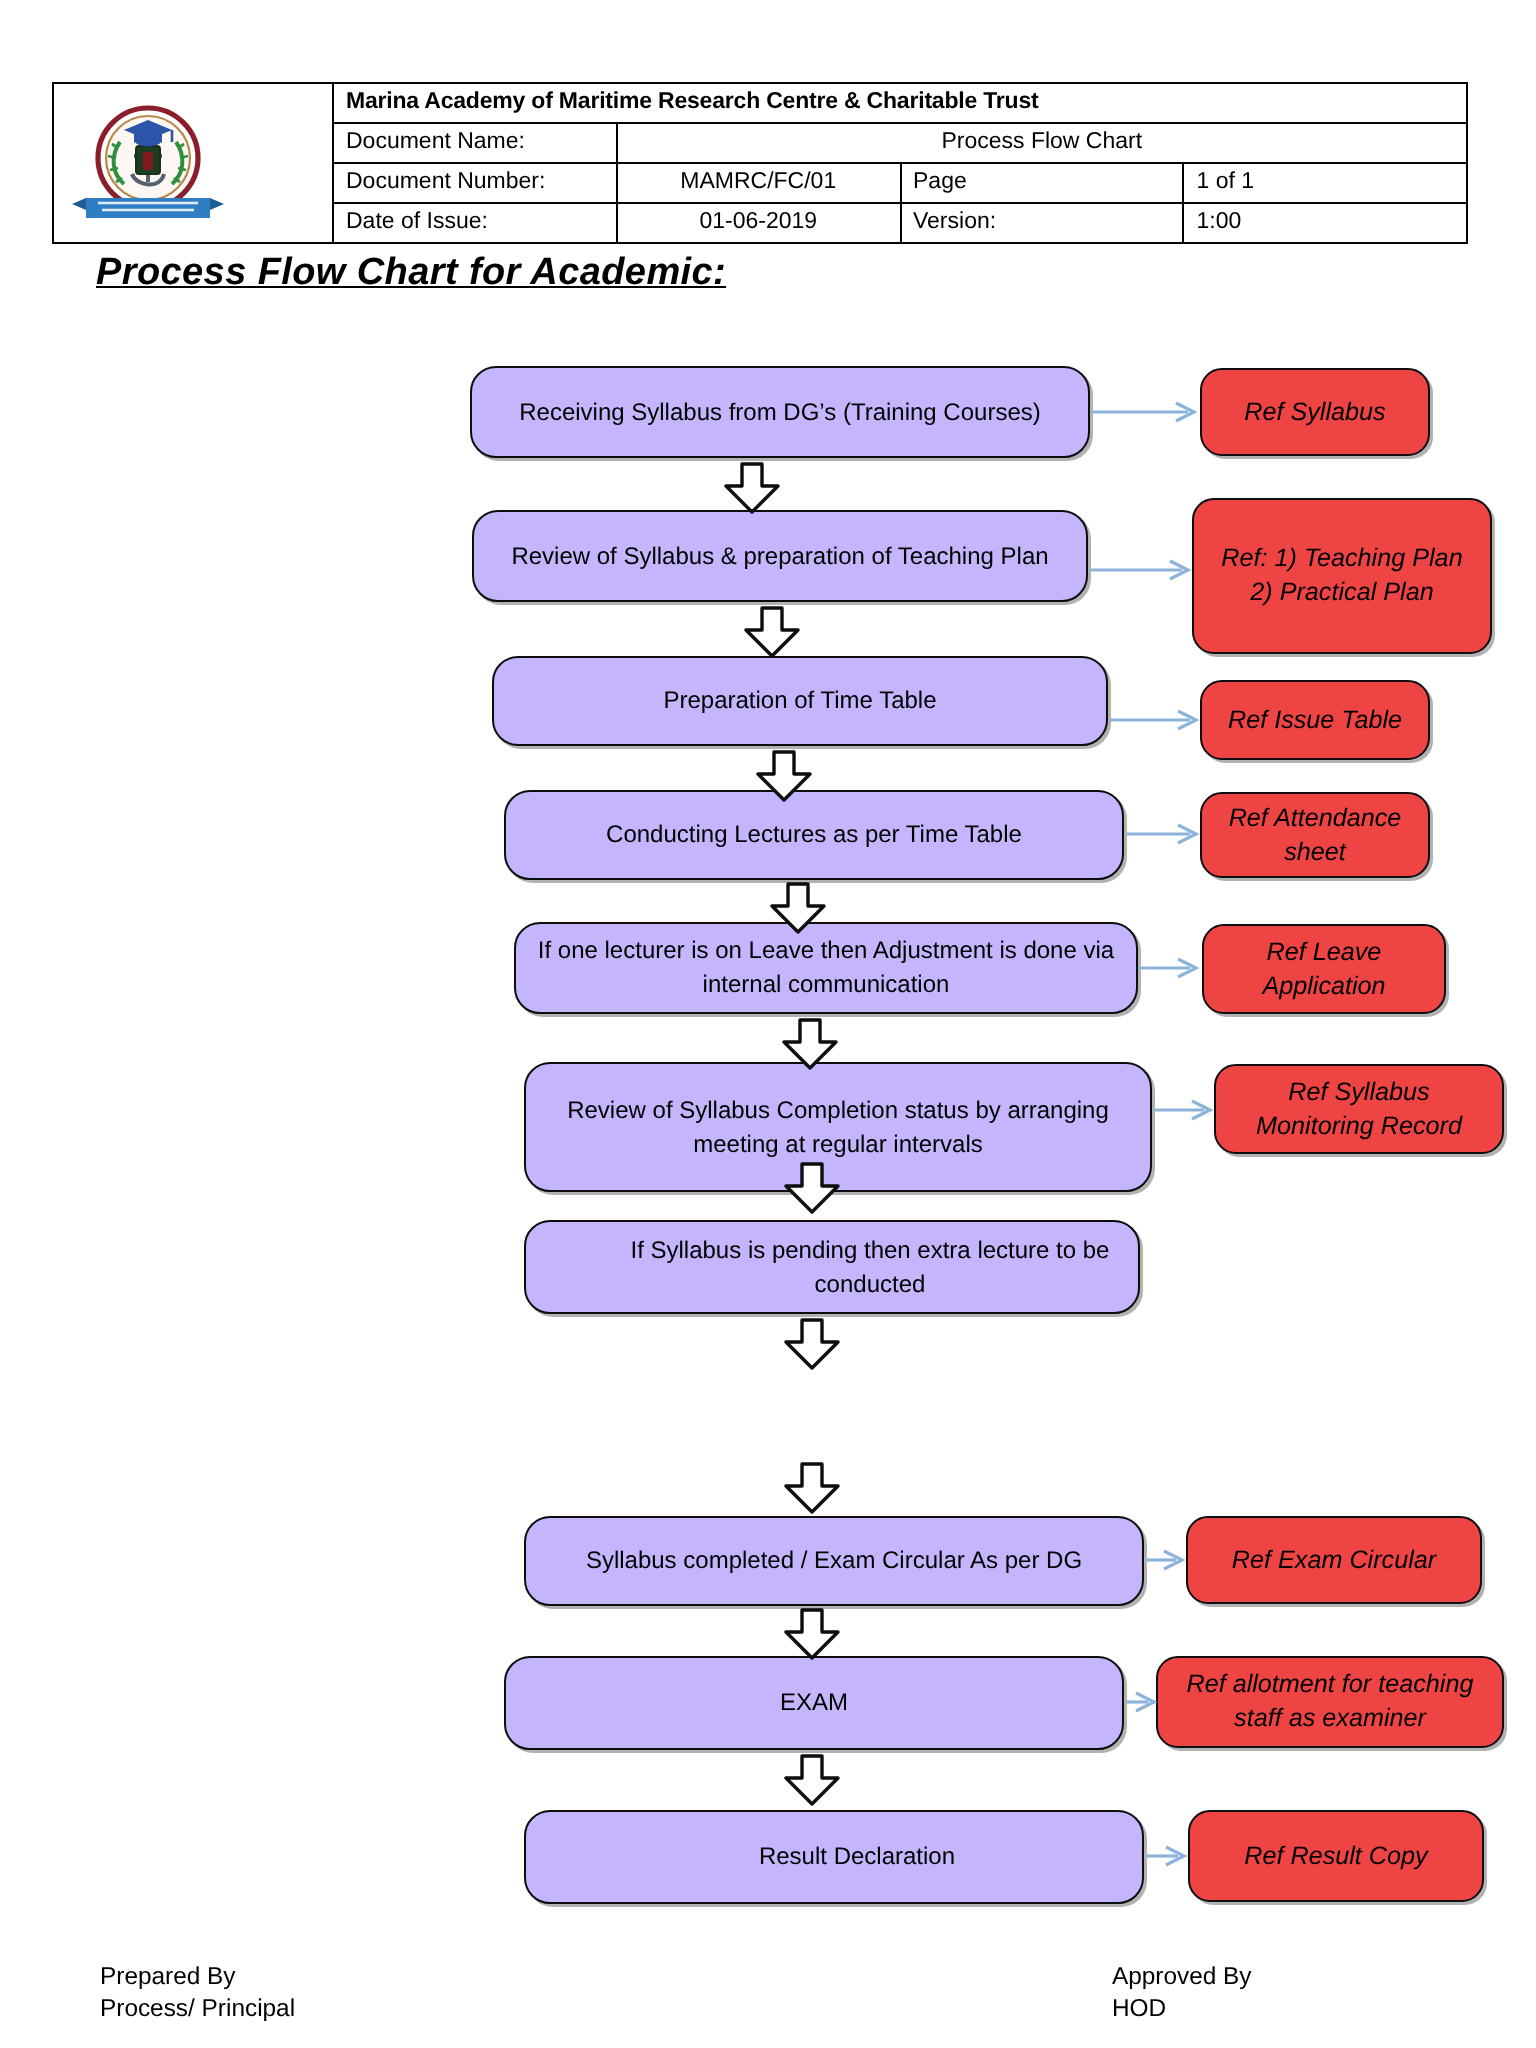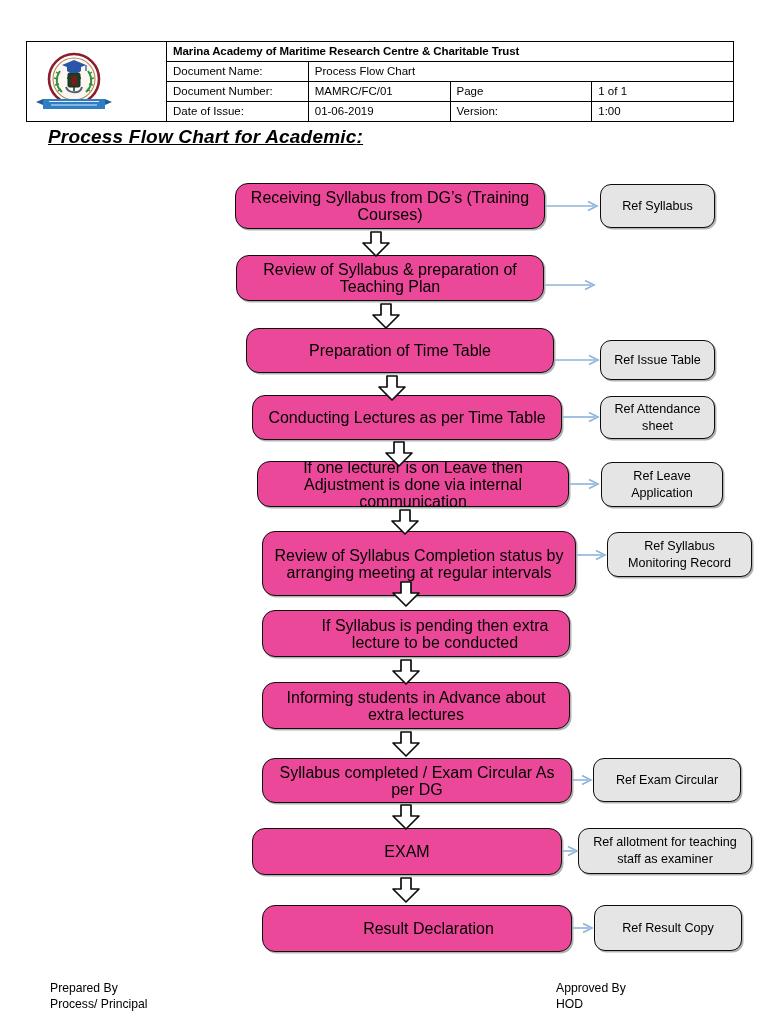--- a/index.html
+++ b/index.html
@@ -36,21 +36,21 @@
     text-align: center;
     vertical-align: middle;
     padding: 2px 0;
   }
   .org-title {
     font-weight: bold;
     font-size: 12px;
     letter-spacing: -0.1px;
   }
   .col-label  { width: 140px; }
-  .col-value  { width: 158px; }
+  .col-value  { width: 158px; text-align: center; }
   .col-label2 { width: 105px; }
   .col-value2 { width: 165px; }
 
   
   .logo-wrap { position: relative; width: 82px; height: 62px; margin: 0 auto; }
   .logo-wrap svg { display: block; }
 
   
   .page-title {
     position: absolute;
@@ -68,43 +68,44 @@
   .flow {
     position: absolute;
     left: 0; top: 0;
     width: 768px;
     height: 1024px;
   }
   .node {
     position: absolute;
     border: 1.6px solid #0d0d0d;
     border-radius: 13px;
-    background: #ec4899;
+    background: #c4b5fd;
     display: flex;
     align-items: center;
     justify-content: center;
     text-align: center;
-    font-size: 16px;
+    font-size: 12px;
     line-height: 17px;
     padding: 2px 10px;
     box-shadow: 1.5px 1.5px 0 rgba(0,0,0,0.30);
   }
   .refnode {
     position: absolute;
     border: 1.6px solid #0d0d0d;
     border-radius: 11px;
-    background: #e5e5e5;
+    background: #ef4444;
     display: flex;
     align-items: center;
     justify-content: center;
     text-align: center;
     font-size: 12.6px;
     line-height: 17px;
     padding: 2px 6px;
     box-shadow: 1.5px 1.5px 0 rgba(0,0,0,0.30);
+    font-style: italic;
   }
   
   .downarrow { position: absolute; }
   .downarrow svg { display: block; }
   
   .connector { position: absolute; }
   .connector svg { display: block; }
 
   
   .footer-left {
@@ -199,36 +200,35 @@
     </div>
   <div class="node" style="left:257px; top:461px; width:312px; height:46px;">
       <span>If one lecturer is on Leave then Adjustment is done via internal communication</span>
     </div>
   <div class="node" style="left:262px; top:531px; width:314px; height:65px;justify-content:center;">
       <span>Review of Syllabus Completion status by arranging meeting at regular intervals</span>
     </div>
   <div class="node" style="left:262px; top:610px; width:308px; height:47px;padding-left:48px;">
       <span>If Syllabus is pending then extra lecture to be conducted</span>
     </div>
-  <div class="node" style="left:262px; top:682px; width:308px; height:47px;">
-      <span>Informing students in Advance about extra lectures</span>
-    </div>
   <div class="node" style="left:262px; top:758px; width:310px; height:45px;">
       <span>Syllabus completed / Exam Circular As per DG</span>
     </div>
   <div class="node" style="left:252px; top:828px; width:310px; height:47px;">
       <span>EXAM</span>
     </div>
   <div class="node" style="left:262px; top:905px; width:310px; height:47px;padding-left:33px;">
       <span>Result Declaration</span>
     </div>
 
   <div class="refnode" style="left:600px; top:184px; width:115px; height:44px;">
       <span>Ref Syllabus</span>
     </div>
+  <div class="refnode" style="left:596px; top:249px; width:150px; height:78px; white-space:pre-line;"><span>Ref: 1) Teaching Plan
+2) Practical Plan</span></div>
   <div class="refnode" style="left:600px; top:340px; width:115px; height:40px;">
       <span>Ref Issue Table</span>
     </div>
   <div class="refnode" style="left:600px; top:396px; width:115px; height:43px;">
       <span>Ref Attendance sheet</span>
     </div>
   <div class="refnode" style="left:601px; top:462px; width:122px; height:45px;">
       <span>Ref Leave Application</span>
     </div>
   <div class="refnode" style="left:593px; top:758px; width:148px; height:44px;">

